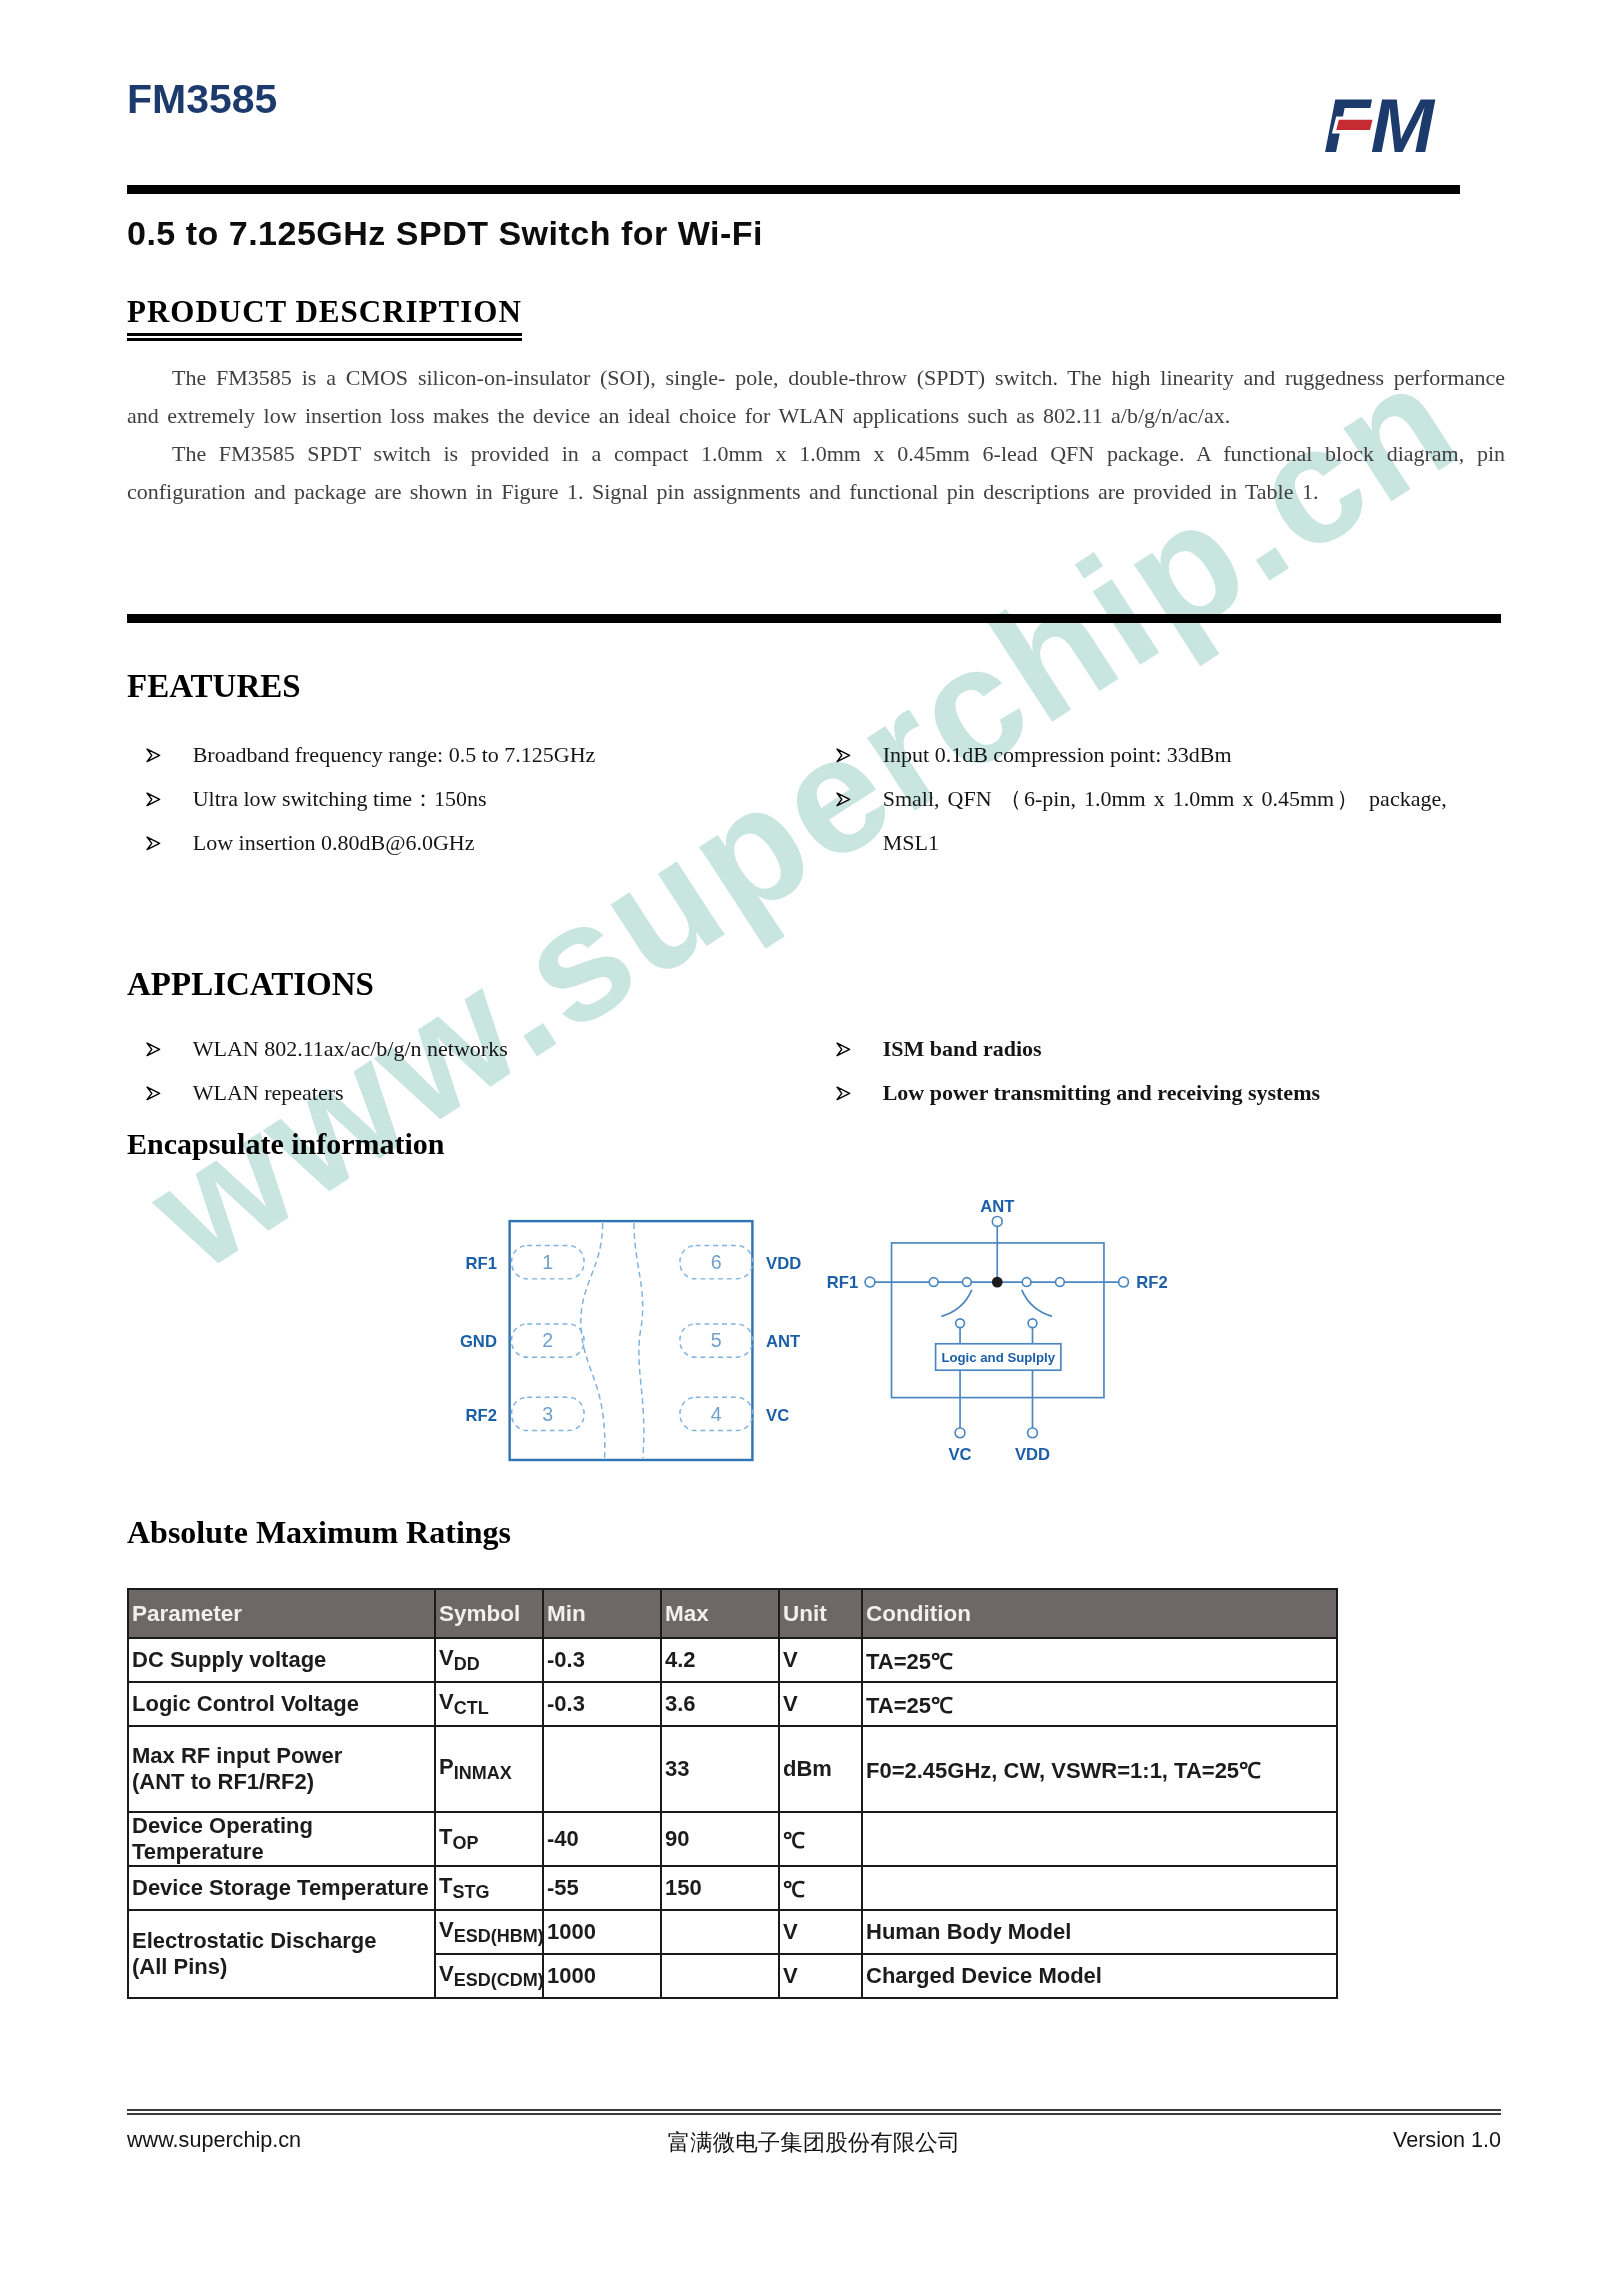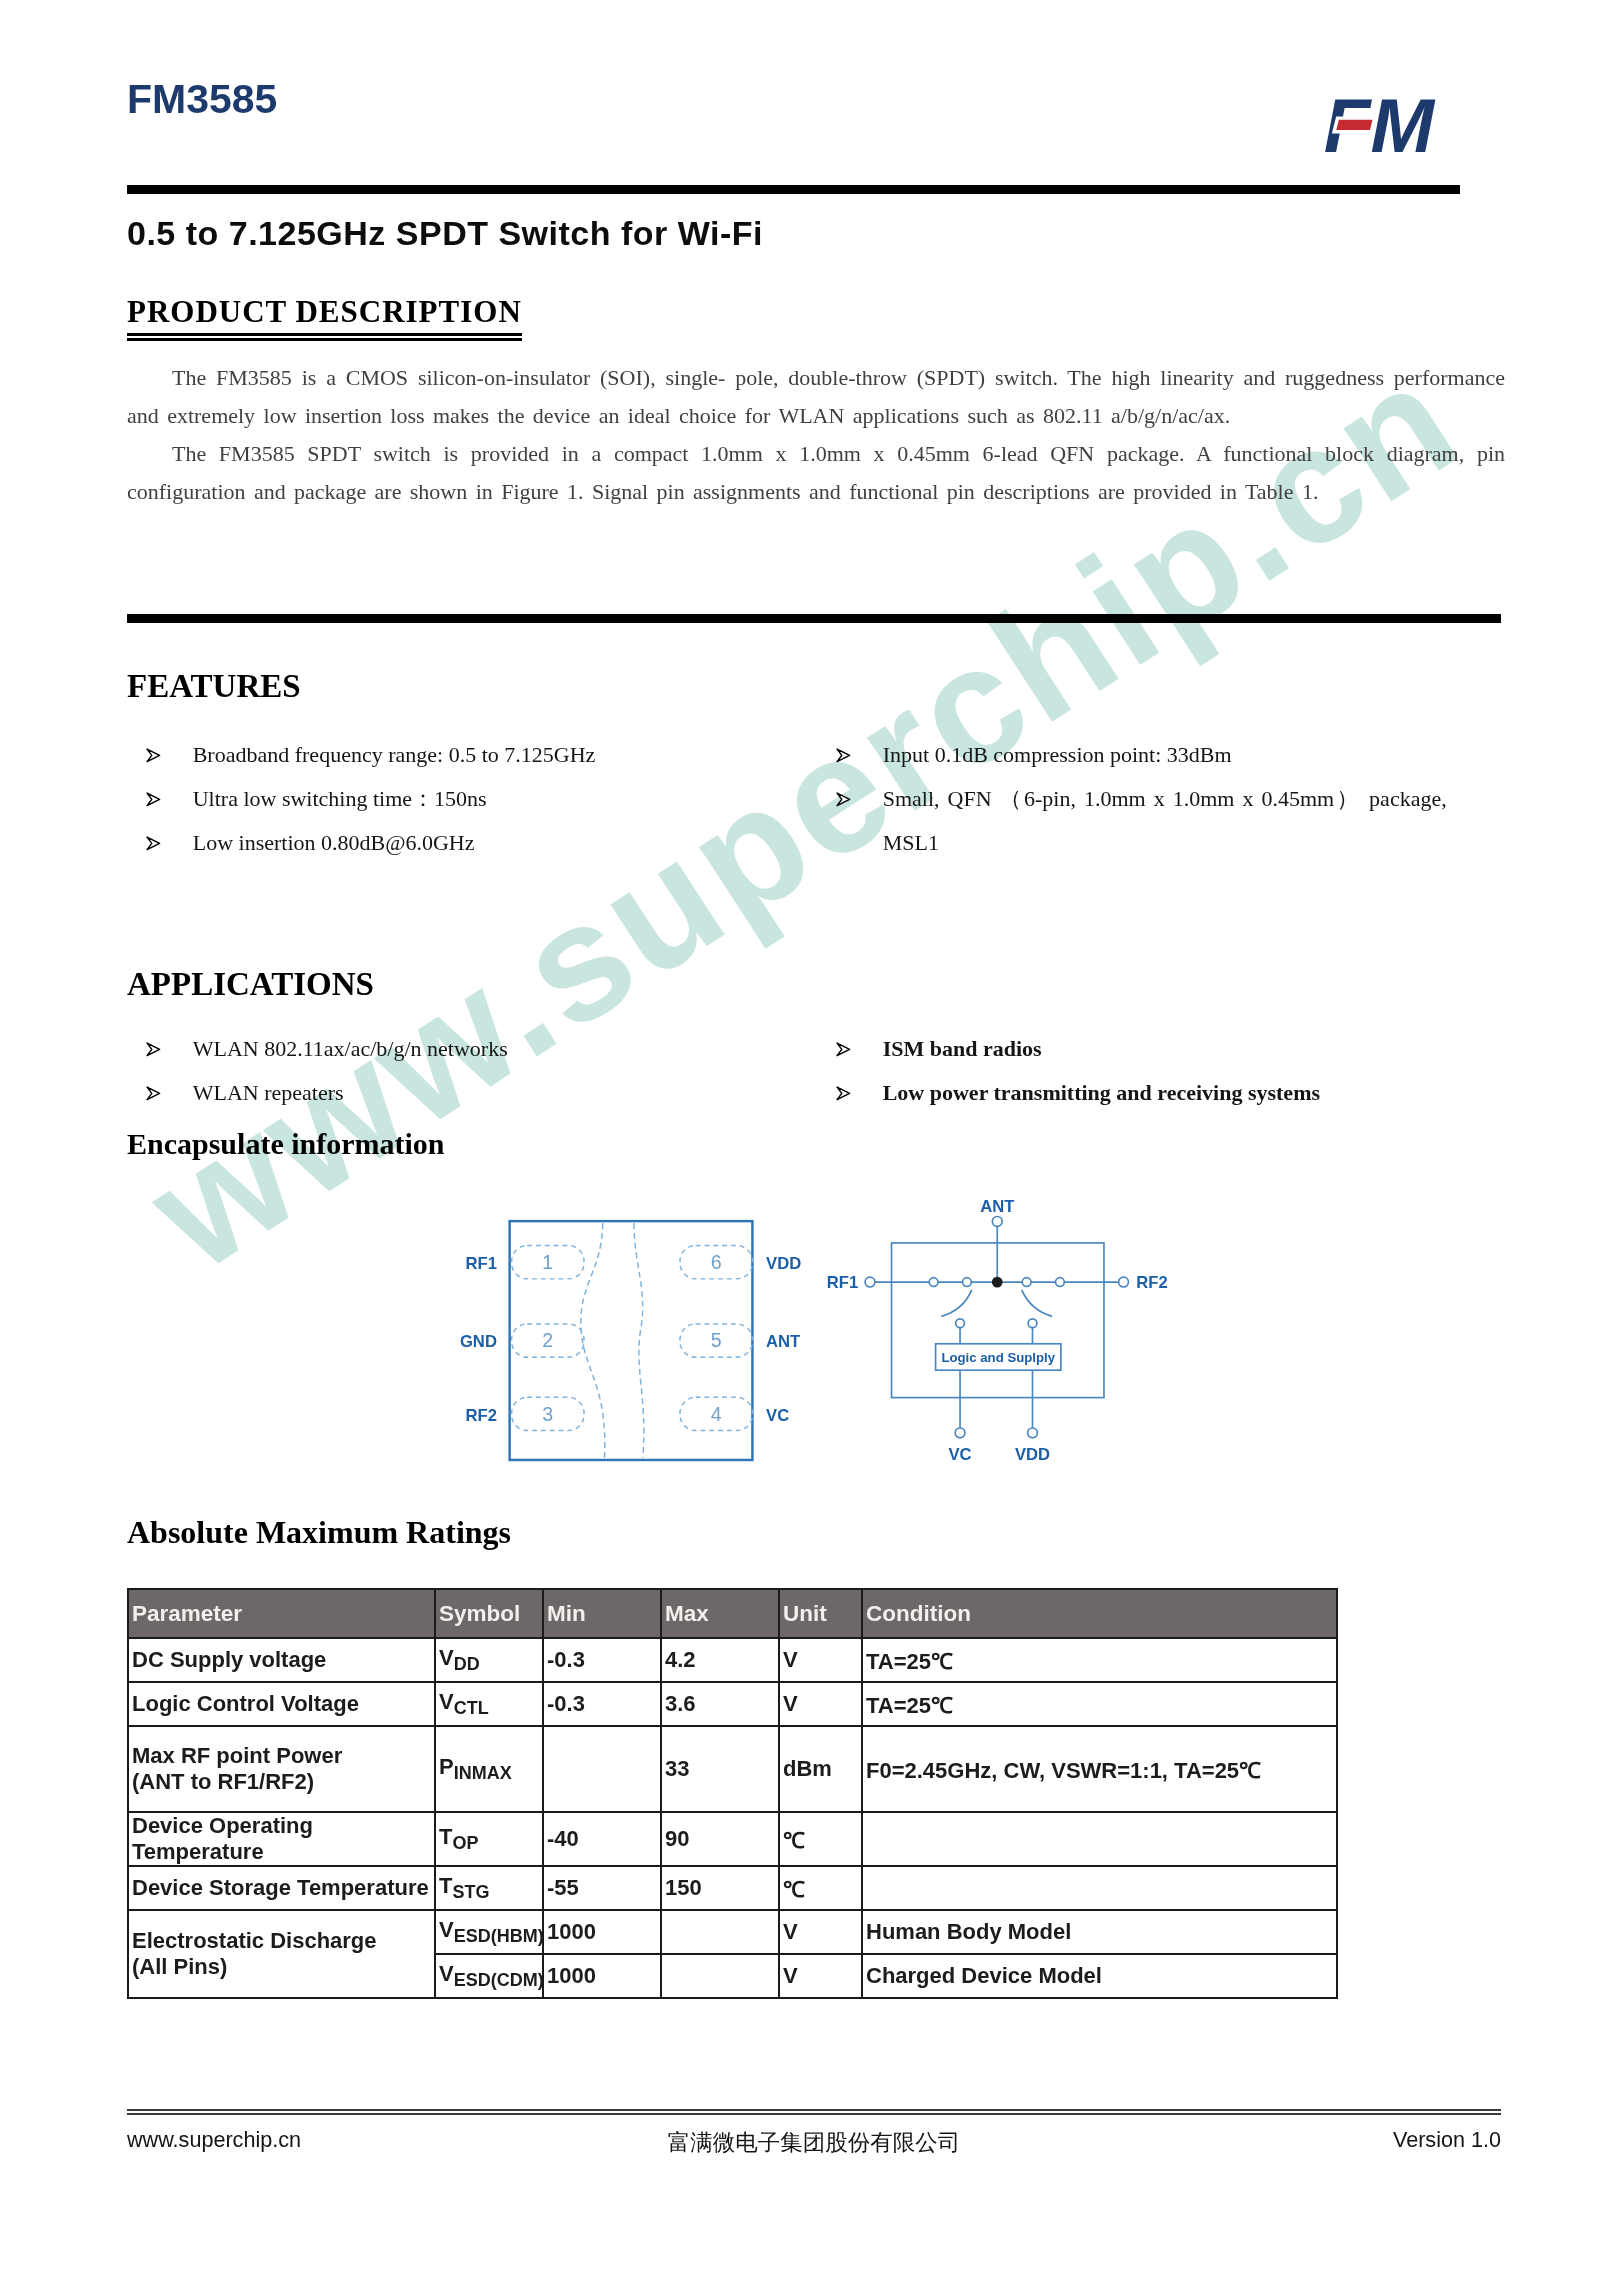--- a/index.html
+++ b/index.html
@@ -296,21 +296,21 @@
         <tr>
           <td>Logic Control Voltage</td>
           <td><span>V</span><sub>CTL</sub></td>
           <td>-0.3</td>
           <td>3.6</td>
           <td>V</td>
           <td>TA=25℃</td>
         </tr>
         <tr>
           <td class="tall">
-            <div>Max RF point Power</div>
+            <div>Max RF input Power</div>
             <div>(ANT to RF1/RF2)</div>
           </td>
           <td><span>P</span><sub>INMAX</sub></td>
           <td></td>
           <td>33</td>
           <td>dBm</td>
           <td>F0=2.45GHz, CW, VSWR=1:1, TA=25℃</td>
         </tr>
         <tr>
           <td>Device Operating Temperature</td>

